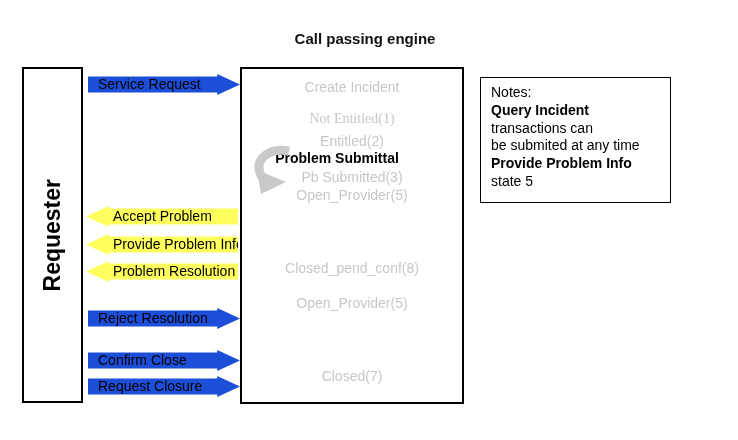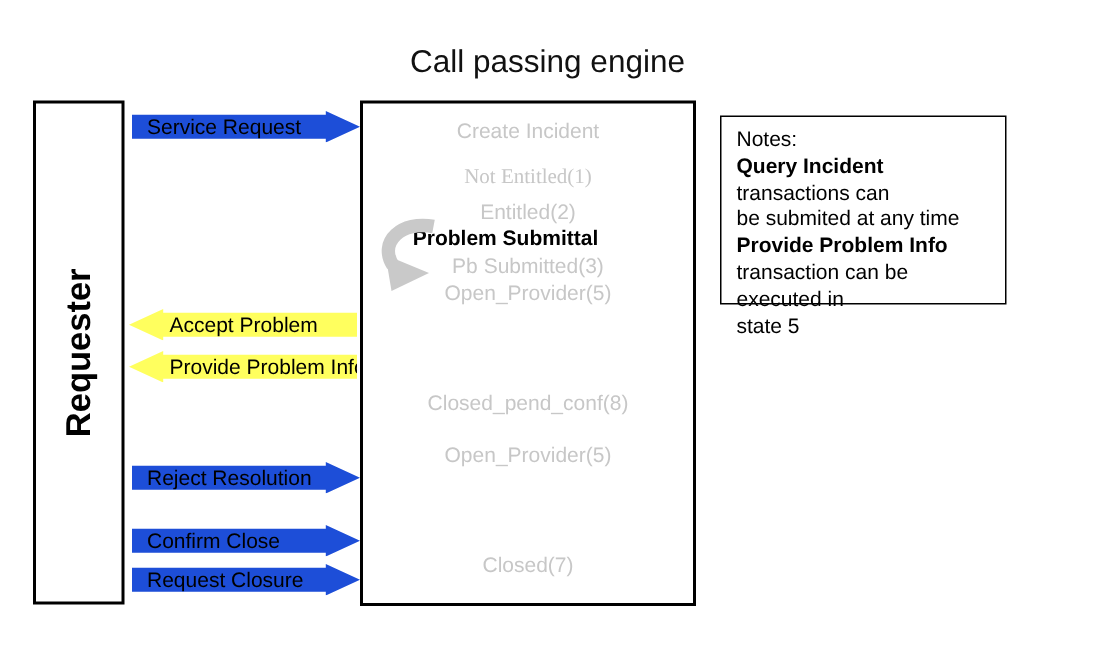--- a/index.html
+++ b/index.html
@@ -2,21 +2,21 @@
 <html><head>
 <meta charset="utf-8">
 <style>
   html,body { margin:0; padding:0; background:#ffffff; }
   .canvas {
     position:relative; width:738px; height:440px; background:#ffffff;
     font-family:"Liberation Sans", sans-serif; color:#000; overflow:hidden;
   }
   .title {
     position:absolute; left:250px; top:30px; width:230px;
-    text-align:center; font-size:21px; font-weight:400; color:#111;
+    text-align:center; font-size:15px; font-weight:700; color:#111;
     letter-spacing:0px; white-space:nowrap;
   }
   .requester-box {
     position:absolute; left:22px; top:67px; width:61px; height:336px;
     border:2px solid #000; box-sizing:border-box; background:#fff;
     display:flex; align-items:center; justify-content:center;
   }
   .requester-label {
     writing-mode:vertical-rl; transform:rotate(180deg);
     font-size:23px; font-weight:bold; color:#000; white-space:nowrap;
@@ -90,32 +90,34 @@
 
   <div class="arrow right a0">
     <span>Service Request</span>
   </div>
   <div class="arrow left a1">
     <span>Accept Problem</span>
   </div>
   <div class="arrow left a2">
     <span>Provide Problem Info</span>
   </div>
+  <div class="arrow left a3">
+    <span>Problem Resolution</span>
+  </div>
   <div class="arrow right a4">
     <span>Reject Resolution</span>
   </div>
   <div class="arrow right a5">
     <span>Confirm Close</span>
   </div>
   <div class="arrow right a6">
     <span>Request Closure</span>
   </div>
 
   <div class="notes">
     <div><span>Notes:</span></div>
     <div><b>Query Incident</b><span> transactions can</span></div>
     <div><span>be submited at any time</span></div>
     <div><b>Provide Problem Info</b></div>
-    <div><span>transaction can be executed in</span></div>
     <div><span>state 5</span></div>
   </div>
 
 </div>
 
 </body></html>

